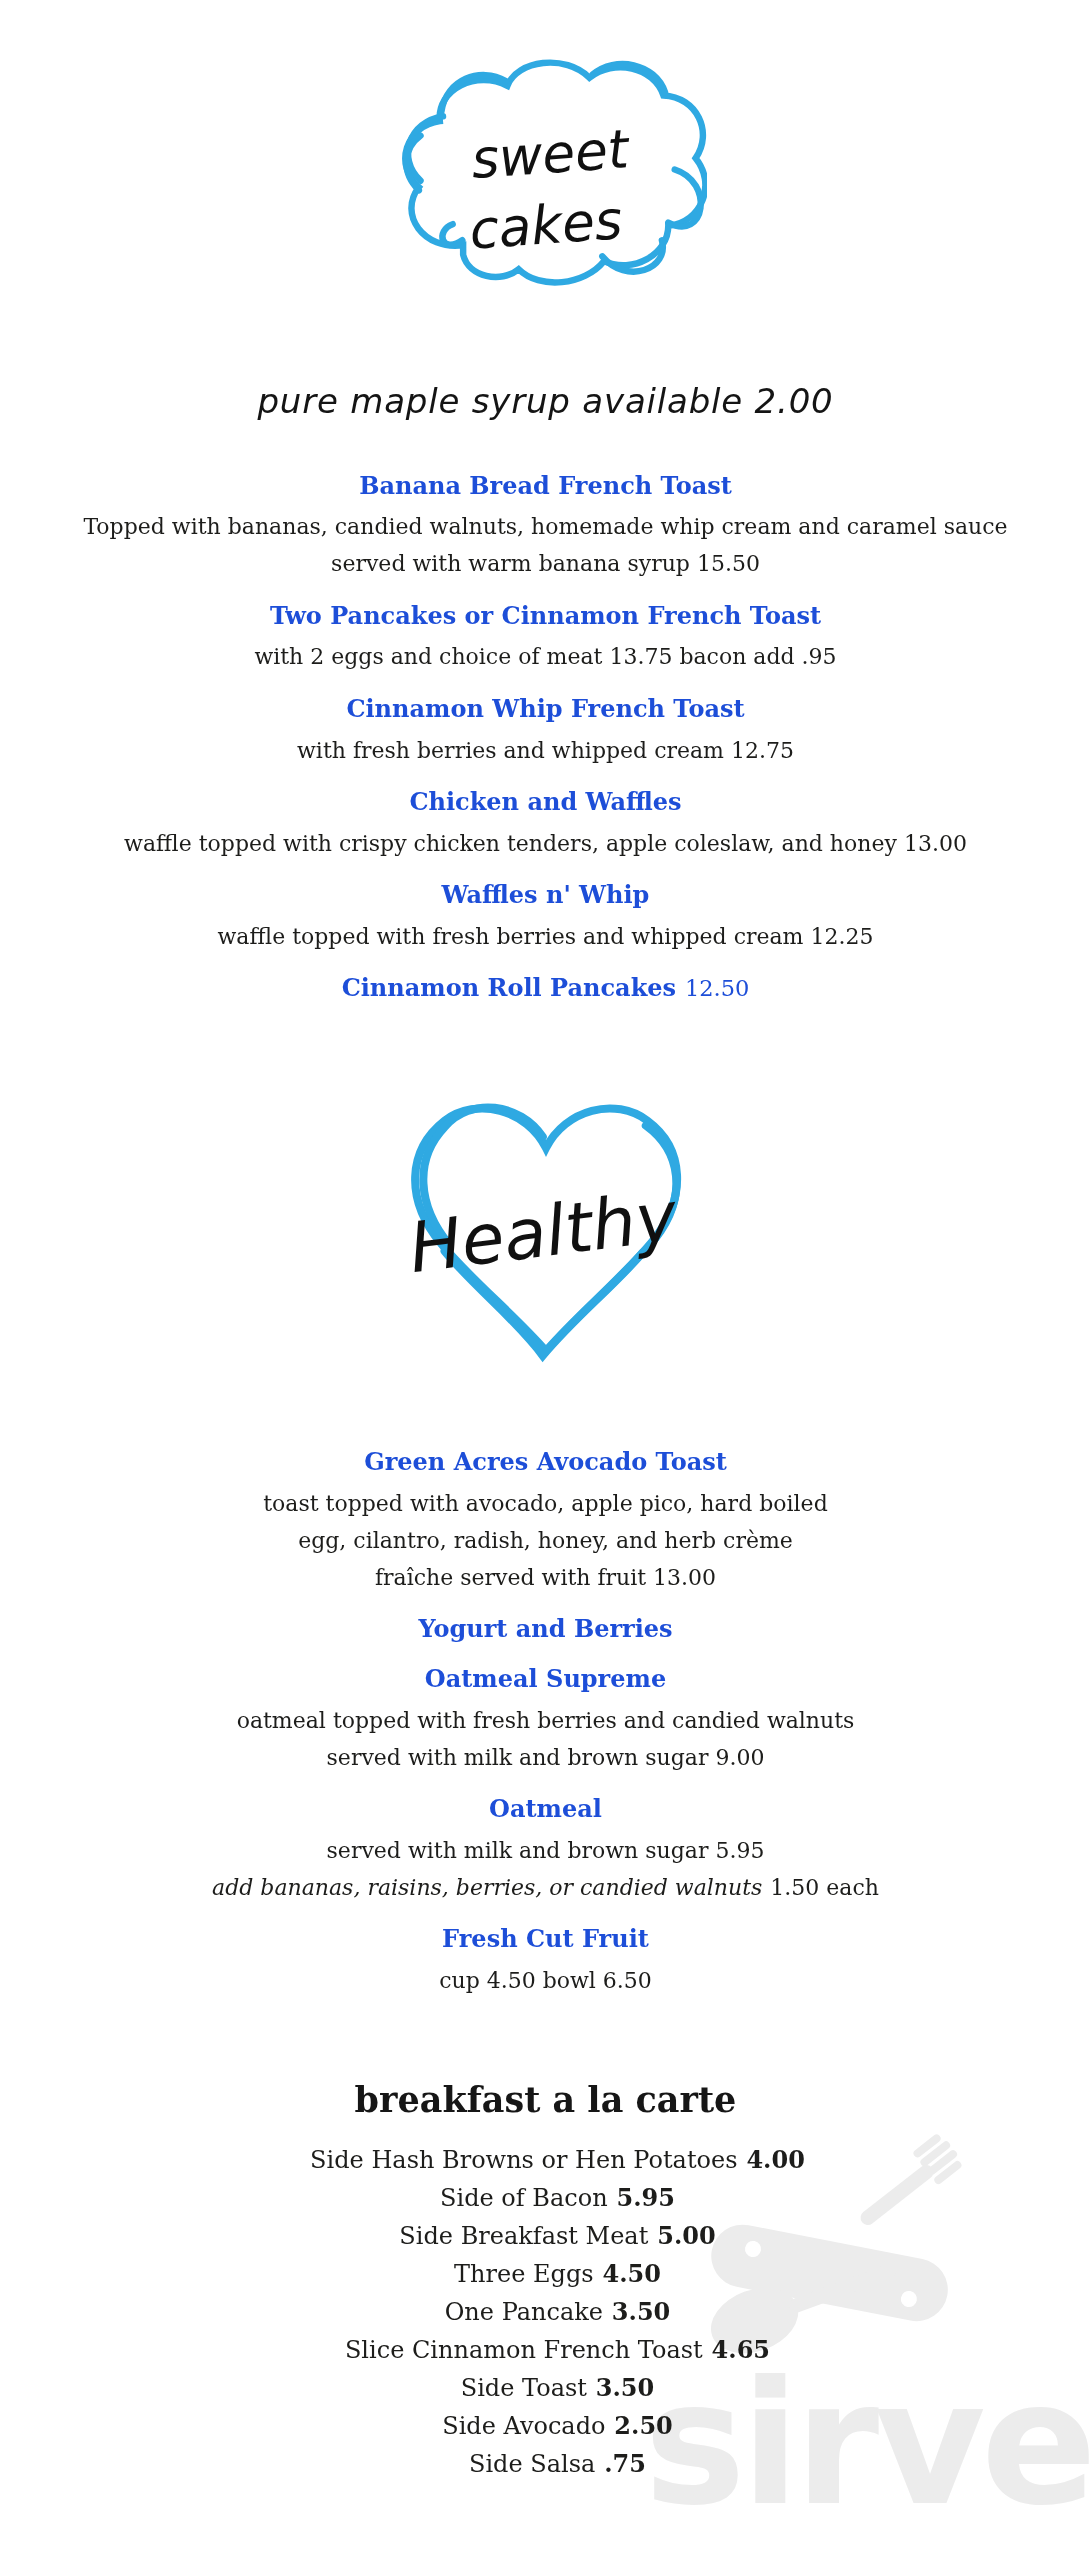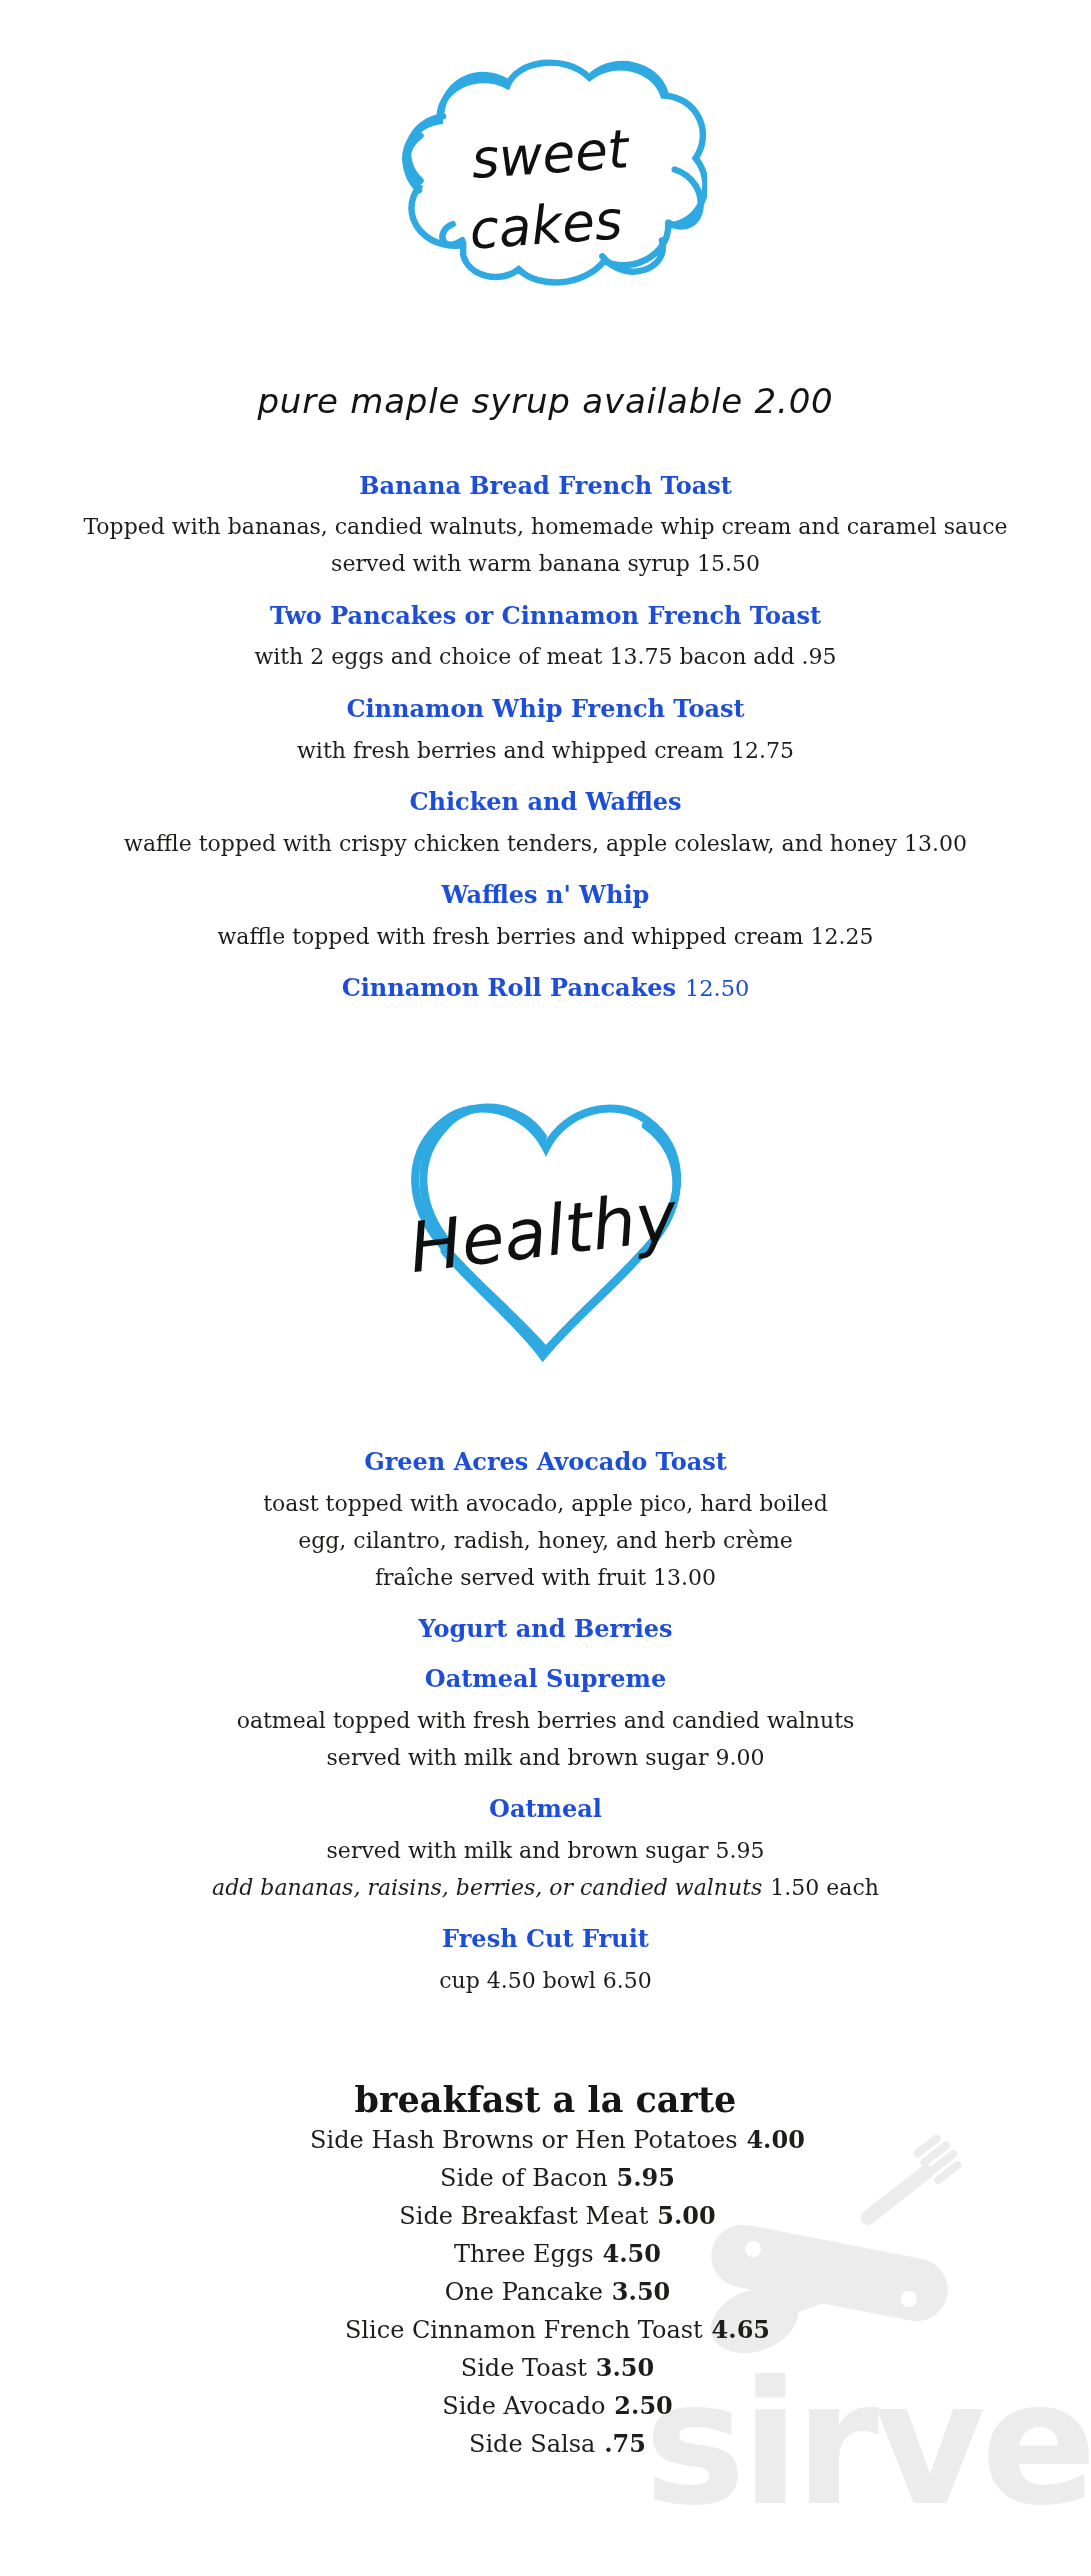--- a/index.html
+++ b/index.html
@@ -17,21 +17,21 @@
   .menu-section{margin-top:48px;}
   .menu-item{margin:0 auto 17.7px;max-width:1047px;}
   .item-name{font-weight:bold;font-size:24px;line-height:32px;margin:0 0 6.4px;color:#1d4ed8;}
   .item-line{font-size:22px;line-height:37px;margin:0;color:#1d1d1b;}
   .inline-price{font-weight:normal;font-size:22.5px;margin-left:8.9px;}
   .addon-italic{font-style:italic;}
   .addon-rest{margin-left:8px;}
   .heart-svg{display:block;margin:81px auto 0;}
   .healthy-section{margin-top:61px;}
   .carte-heading{font-size:35px;line-height:43px;font-weight:bold;margin:79px 0 0;color:#161616;}
-  .carte-list{margin-top:0;padding-left:24px;}
+  .carte-list{margin-top:20px;padding-left:24px;}
   .carte-row{font-size:24px;line-height:37px;}
   .carte-price{font-weight:bold;margin-left:8.9px;}
   .watermark-svg{position:absolute;left:676px;top:2116px;z-index:0;}
   .watermark-text{
     position:absolute;left:644px;top:2358px;z-index:0;
     font-family:"DejaVu Sans",sans-serif;font-weight:bold;font-size:171px;
     line-height:1;letter-spacing:-4.8px;color:#ececec;white-space:nowrap;
   }
 </style>
 </head>

